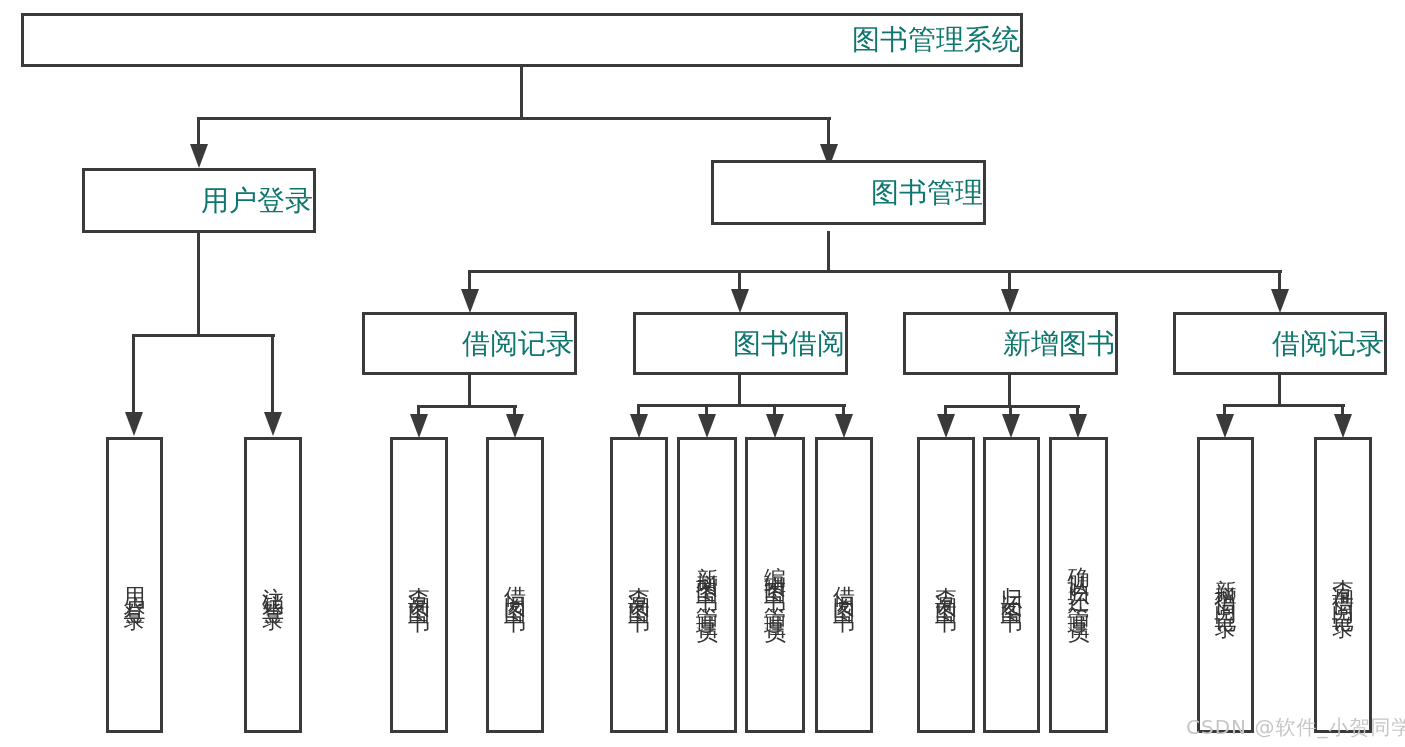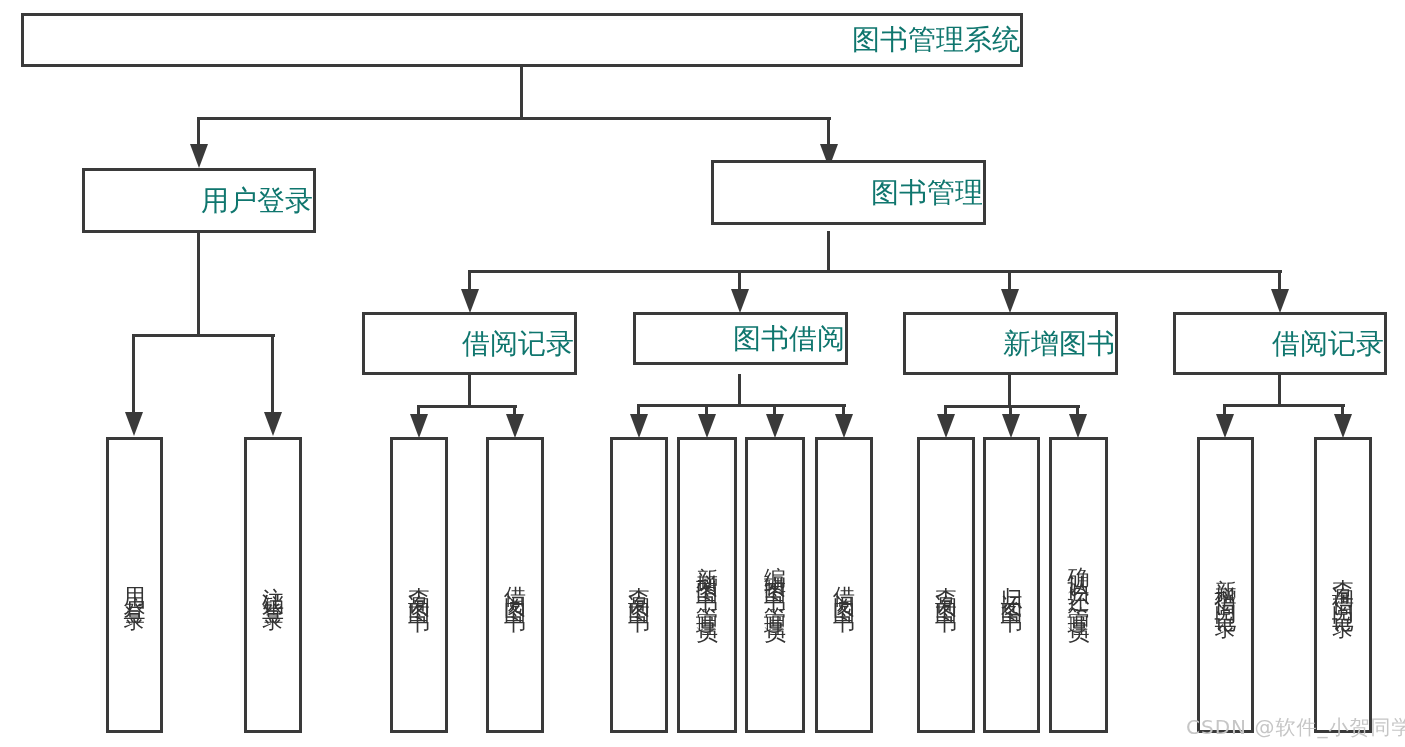--- a/index.html
+++ b/index.html
@@ -69,21 +69,21 @@
   <div class="vl" style="left:738px;top:270px;height:21px;"></div>
   <div class="ah" style="left:731px;top:289px;"></div>
   <div class="vl" style="left:1008px;top:270px;height:21px;"></div>
   <div class="ah" style="left:1001px;top:289px;"></div>
   <div class="vl" style="left:1278px;top:270px;height:21px;"></div>
   <div class="ah" style="left:1271px;top:289px;"></div>
 
   <div class="box" style="left:362px;top:312px;width:215px;height:63px;">
     <span>借阅记录</span>
   </div>
-  <div class="box" style="left:633px;top:312px;width:215px;height:53px;">
+  <div class="box" style="left:633px;top:312px;width:215px;height:63px;">
     <span>图书借阅</span>
   </div>
   <div class="box" style="left:903px;top:312px;width:215px;height:63px;">
     <span>新增图书</span>
   </div>
   <div class="box" style="left:1173px;top:312px;width:214px;height:63px;">
     <span>借阅记录</span>
   </div>
 
   <div class="vl" style="left:468px;top:374px;height:34px;"></div>

